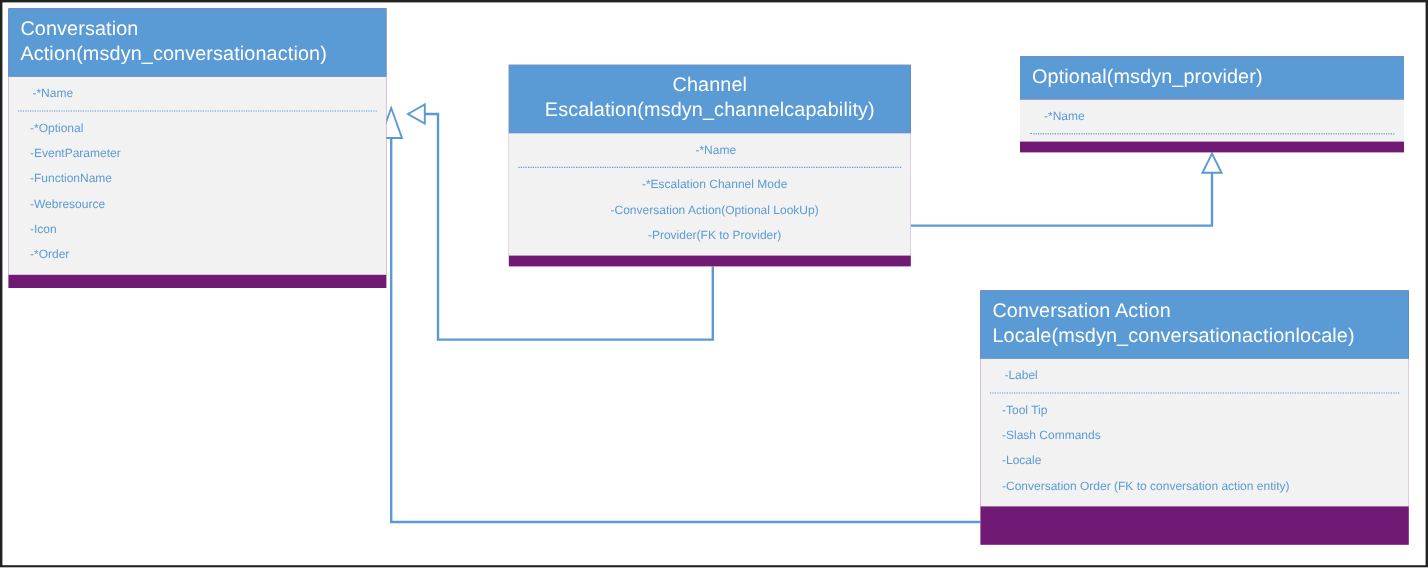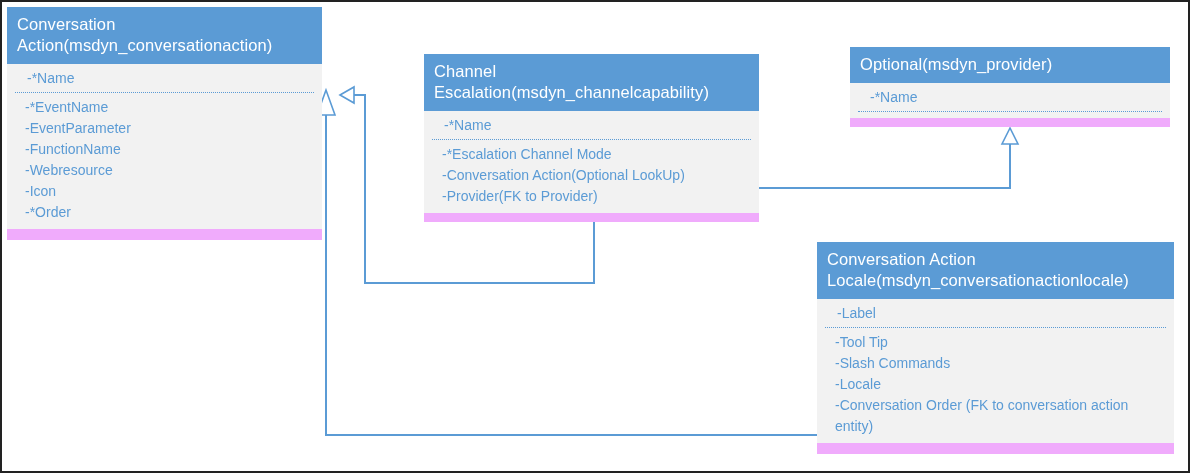--- a/index.html
+++ b/index.html
@@ -15,40 +15,40 @@
     width: 1190px;
     height: 473px;
     background: #ffffff;
     border: 2px solid #222222;
     box-sizing: border-box;
     overflow: hidden;
   }
   .uml-class {
     position: absolute;
     box-sizing: border-box;
-    background: #f0abfc;
+    background: #701a75;
   }
   .uml-header {
     background: #5b9bd5;
     color: #ffffff;
     font-size: 16.5px;
     line-height: 21px;
     padding: 7px 10px 8px 10px;
     box-sizing: border-box;
     font-weight: 400;
     letter-spacing: 0.1px;
   }
   .uml-attrs {
     background: #f2f2f2;
     padding: 4px 0 6px 0;
     box-sizing: border-box;
   }
   .uml-attr {
     color: #5b9bd5;
-    font-size: 14px;
+    font-size: 10px;
     line-height: 21px;
     padding: 0 10px 0 18px;
     box-sizing: border-box;
     white-space: normal;
   }
   .uml-attr.first {
     padding-left: 20px;
   }
   .sep {
     height: 0;
@@ -98,30 +98,30 @@
   </svg>
 
   <div class="uml-class" style="left:5px; top:5px; width:315px; height:233px;">
     <div class="uml-header">
       <div>Conversation</div>
       <div>Action(msdyn_conversationaction)</div>
     </div>
     <div class="uml-attrs">
       <div class="uml-attr first">-*Name</div>
       <div class="sep"></div>
-      <div class="uml-attr">-*EventName</div>
+      <div class="uml-attr">-*Optional</div>
       <div class="uml-attr">-EventParameter</div>
       <div class="uml-attr">-FunctionName</div>
       <div class="uml-attr">-Webresource</div>
       <div class="uml-attr">-Icon</div>
       <div class="uml-attr">-*Order</div>
     </div>
   </div>
 
-  <div class="uml-class" style="left:422px; top:52px; width:335px; height:168px;">
+  <div class="uml-class" style="left:422px; top:52px; width:335px; height:168px;text-align:center;">
     <div class="uml-header">
       <div>Channel</div>
       <div>Escalation(msdyn_channelcapability)</div>
     </div>
     <div class="uml-attrs">
       <div class="uml-attr first">-*Name</div>
       <div class="sep"></div>
       <div class="uml-attr">-*Escalation Channel Mode</div>
       <div class="uml-attr">-Conversation Action(Optional LookUp)</div>
       <div class="uml-attr">-Provider(FK to Provider)</div>

